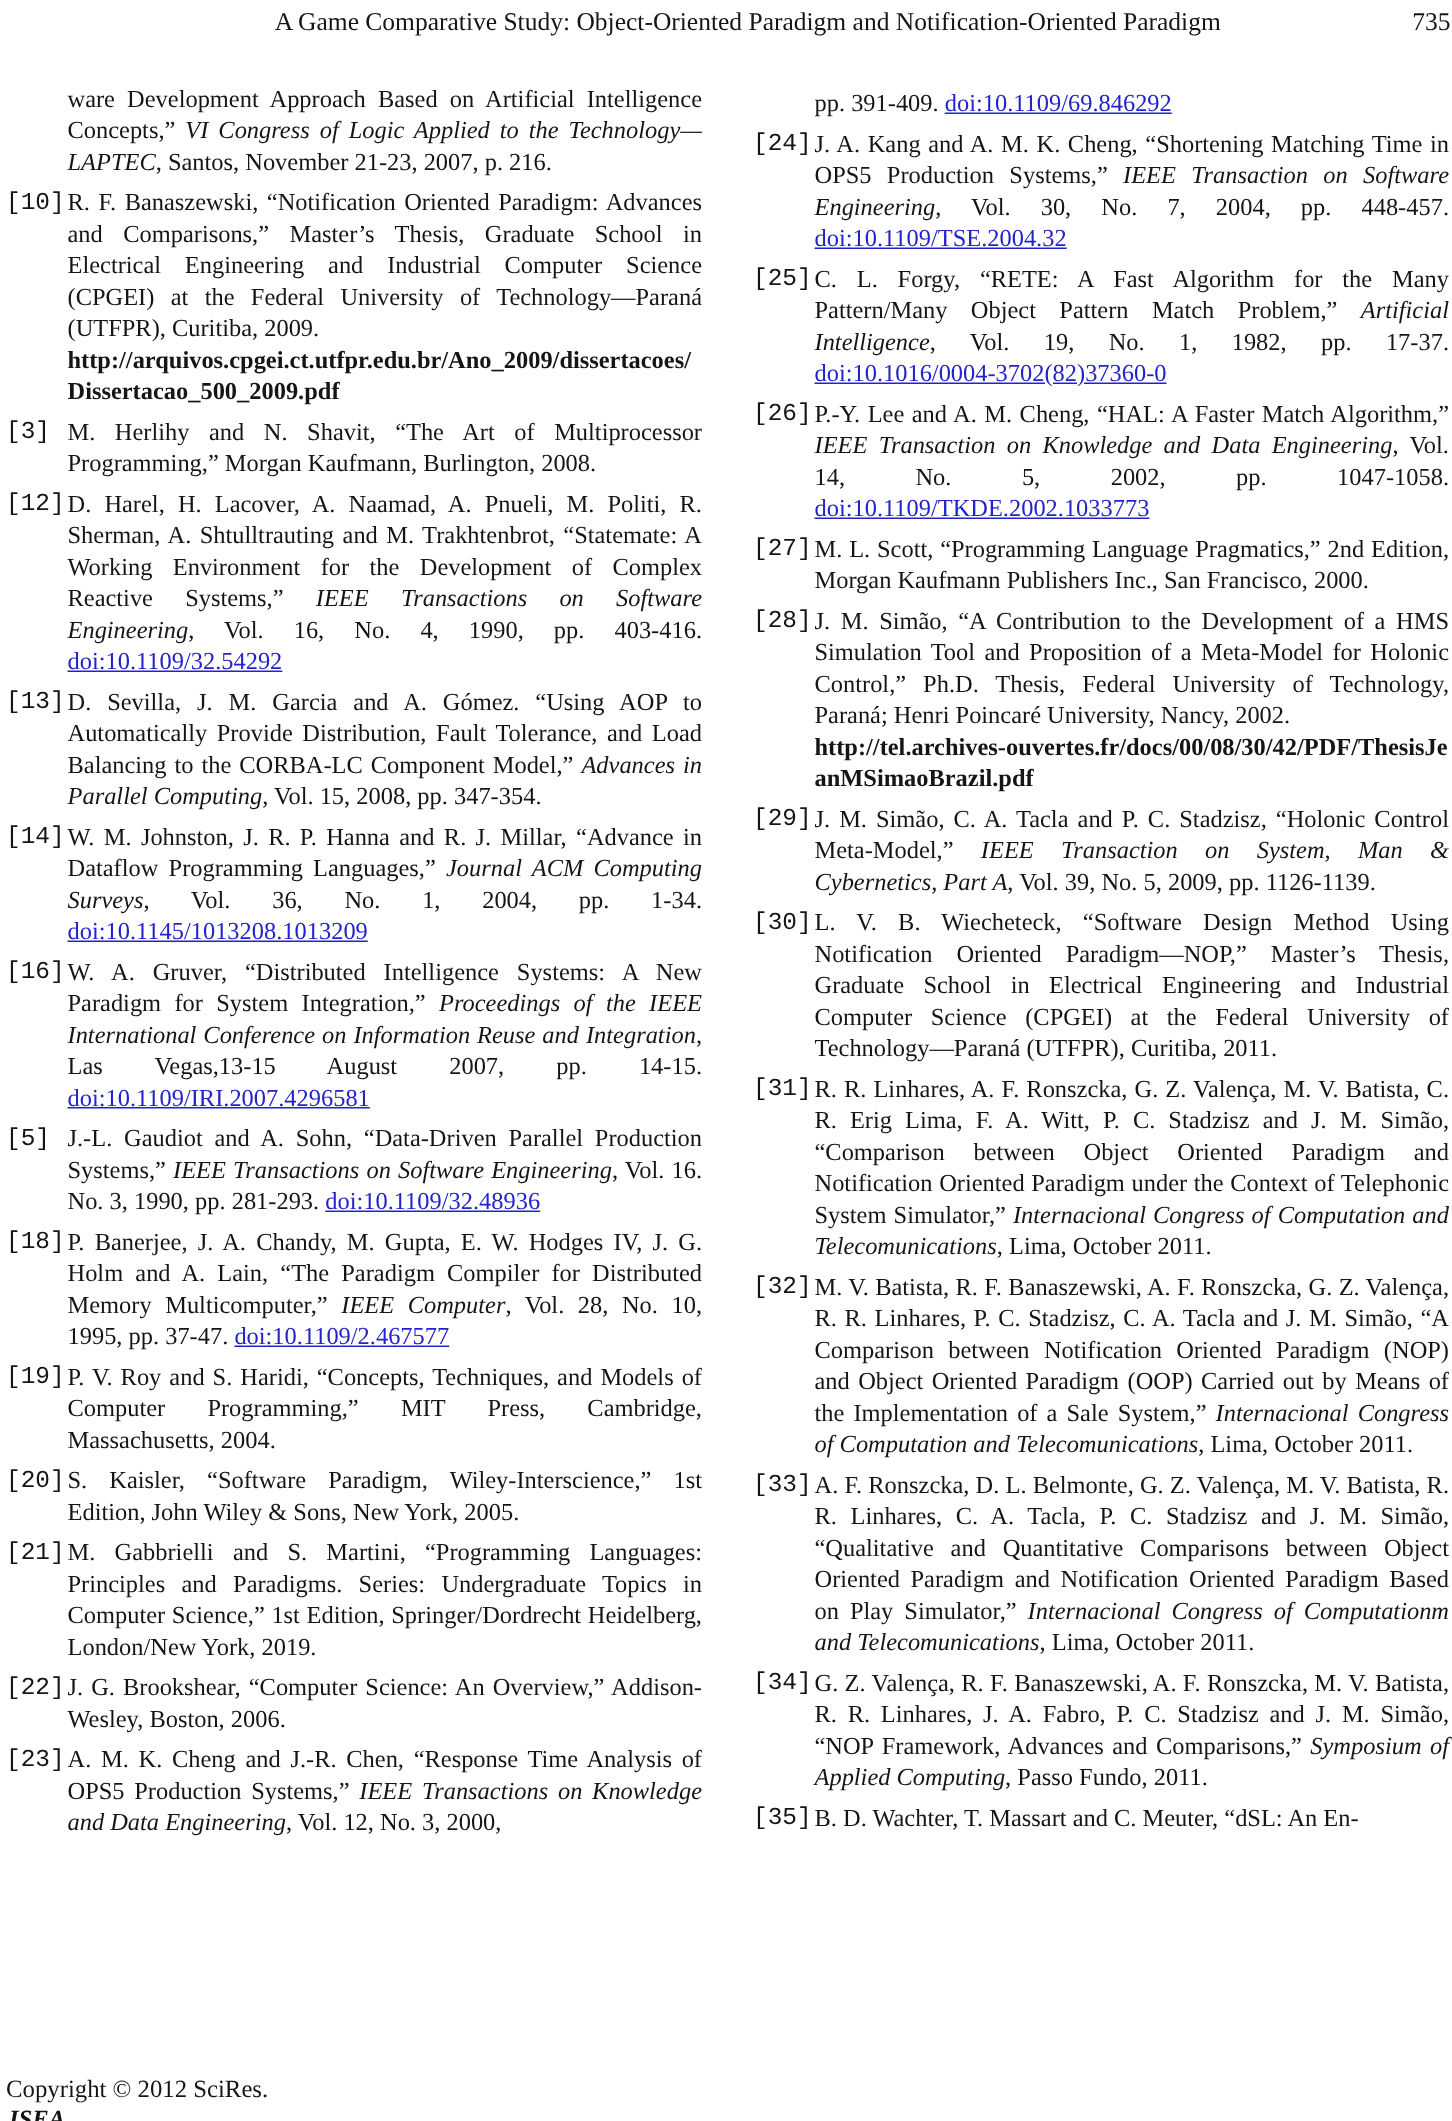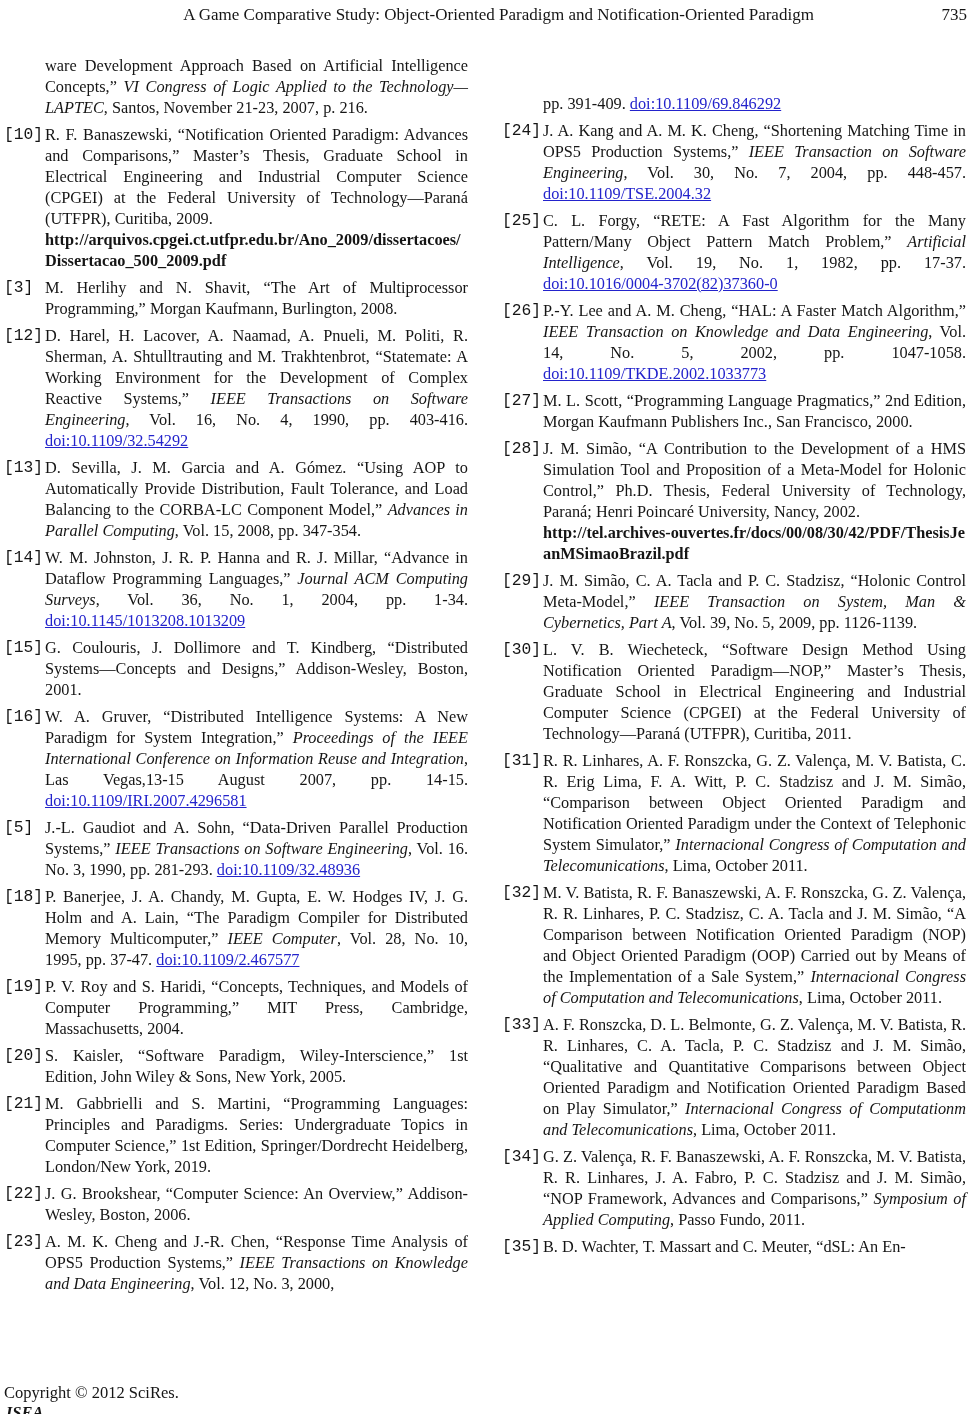--- a/index.html
+++ b/index.html
@@ -52,24 +52,20 @@
           <span class="ref-label">[12]</span>
           <div class="ref-body"><span class="run-plain">D. Harel, H. Lacover, A. Naamad, A. Pnueli, M. Politi, R. Sherman, A. Shtulltrauting and M. Trakhtenbrot, “Statemate: A Working Environment for the Development of Complex Reactive Systems,” </span><span class="run-italic">IEEE Transactions on Software Engineering</span><span class="run-plain">, Vol. 16, No. 4, 1990, pp. 403-416. </span><span class="run-link">doi:10.1109/32.54292</span></div>
         </div>
         <div class="ref">
           <span class="ref-label">[13]</span>
           <div class="ref-body"><span class="run-plain">D. Sevilla, J. M. Garcia and A. Gómez. “Using AOP to Automatically Provide Distribution, Fault Tolerance, and Load Balancing to the CORBA-LC Component Model,” </span><span class="run-italic">Advances in Parallel Computing</span><span class="run-plain">, Vol. 15, 2008, pp. 347-354.</span></div>
         </div>
         <div class="ref">
           <span class="ref-label">[14]</span>
           <div class="ref-body"><span class="run-plain">W. M. Johnston, J. R. P. Hanna and R. J. Millar, “Advance in Dataflow Programming Languages,” </span><span class="run-italic">Journal ACM Computing Surveys</span><span class="run-plain">, Vol. 36, No. 1, 2004, pp. 1-34. </span><span class="run-link">doi:10.1145/1013208.1013209</span></div>
-        </div>
-        <div class="ref">
-          <span class="ref-label">[15]</span>
-          <div class="ref-body"><span class="run-plain">G. Coulouris, J. Dollimore and T. Kindberg, “Distributed Systems—Concepts and Designs,” Addison-Wesley, Boston, 2001.</span></div>
         </div>
         <div class="ref">
           <span class="ref-label">[16]</span>
           <div class="ref-body"><span class="run-plain">W. A. Gruver, “Distributed Intelligence Systems: A New Paradigm for System Integration,” </span><span class="run-italic">Proceedings of the IEEE International Conference on Information Reuse and Integration</span><span class="run-plain">, Las Vegas,13-15 August 2007, pp. 14-15. </span><span class="run-link">doi:10.1109/IRI.2007.4296581</span></div>
         </div>
         <div class="ref">
           <span class="ref-label">[5]</span>
           <div class="ref-body"><span class="run-plain">J.-L. Gaudiot and A. Sohn, “Data-Driven Parallel Production Systems,” </span><span class="run-italic">IEEE Transactions on Software Engineering</span><span class="run-plain">, Vol. 16. No. 3, 1990, pp. 281-293. </span><span class="run-link">doi:10.1109/32.48936</span></div>
         </div>
         <div class="ref">

